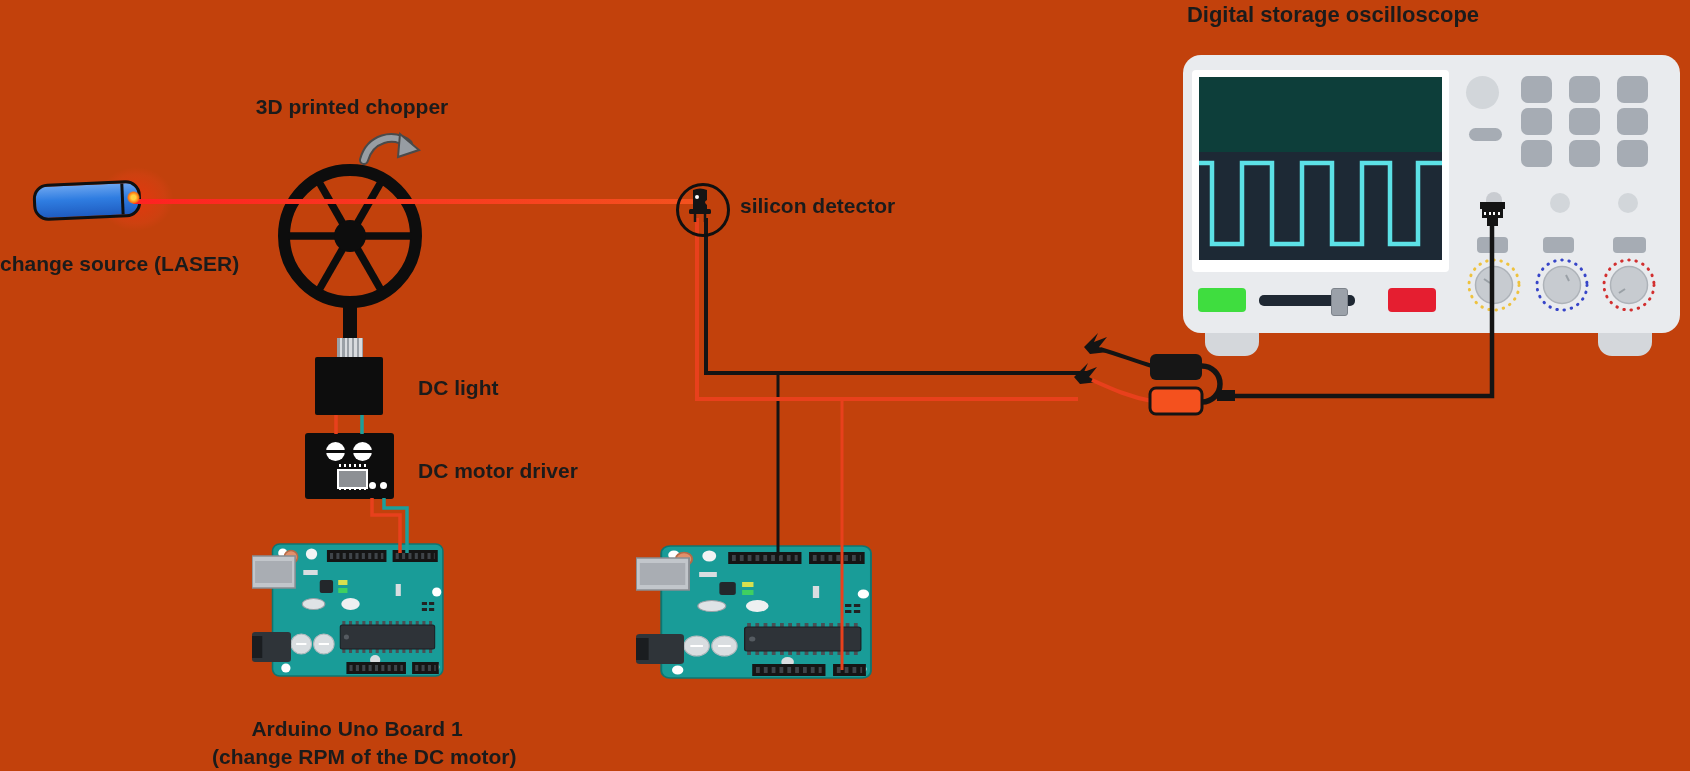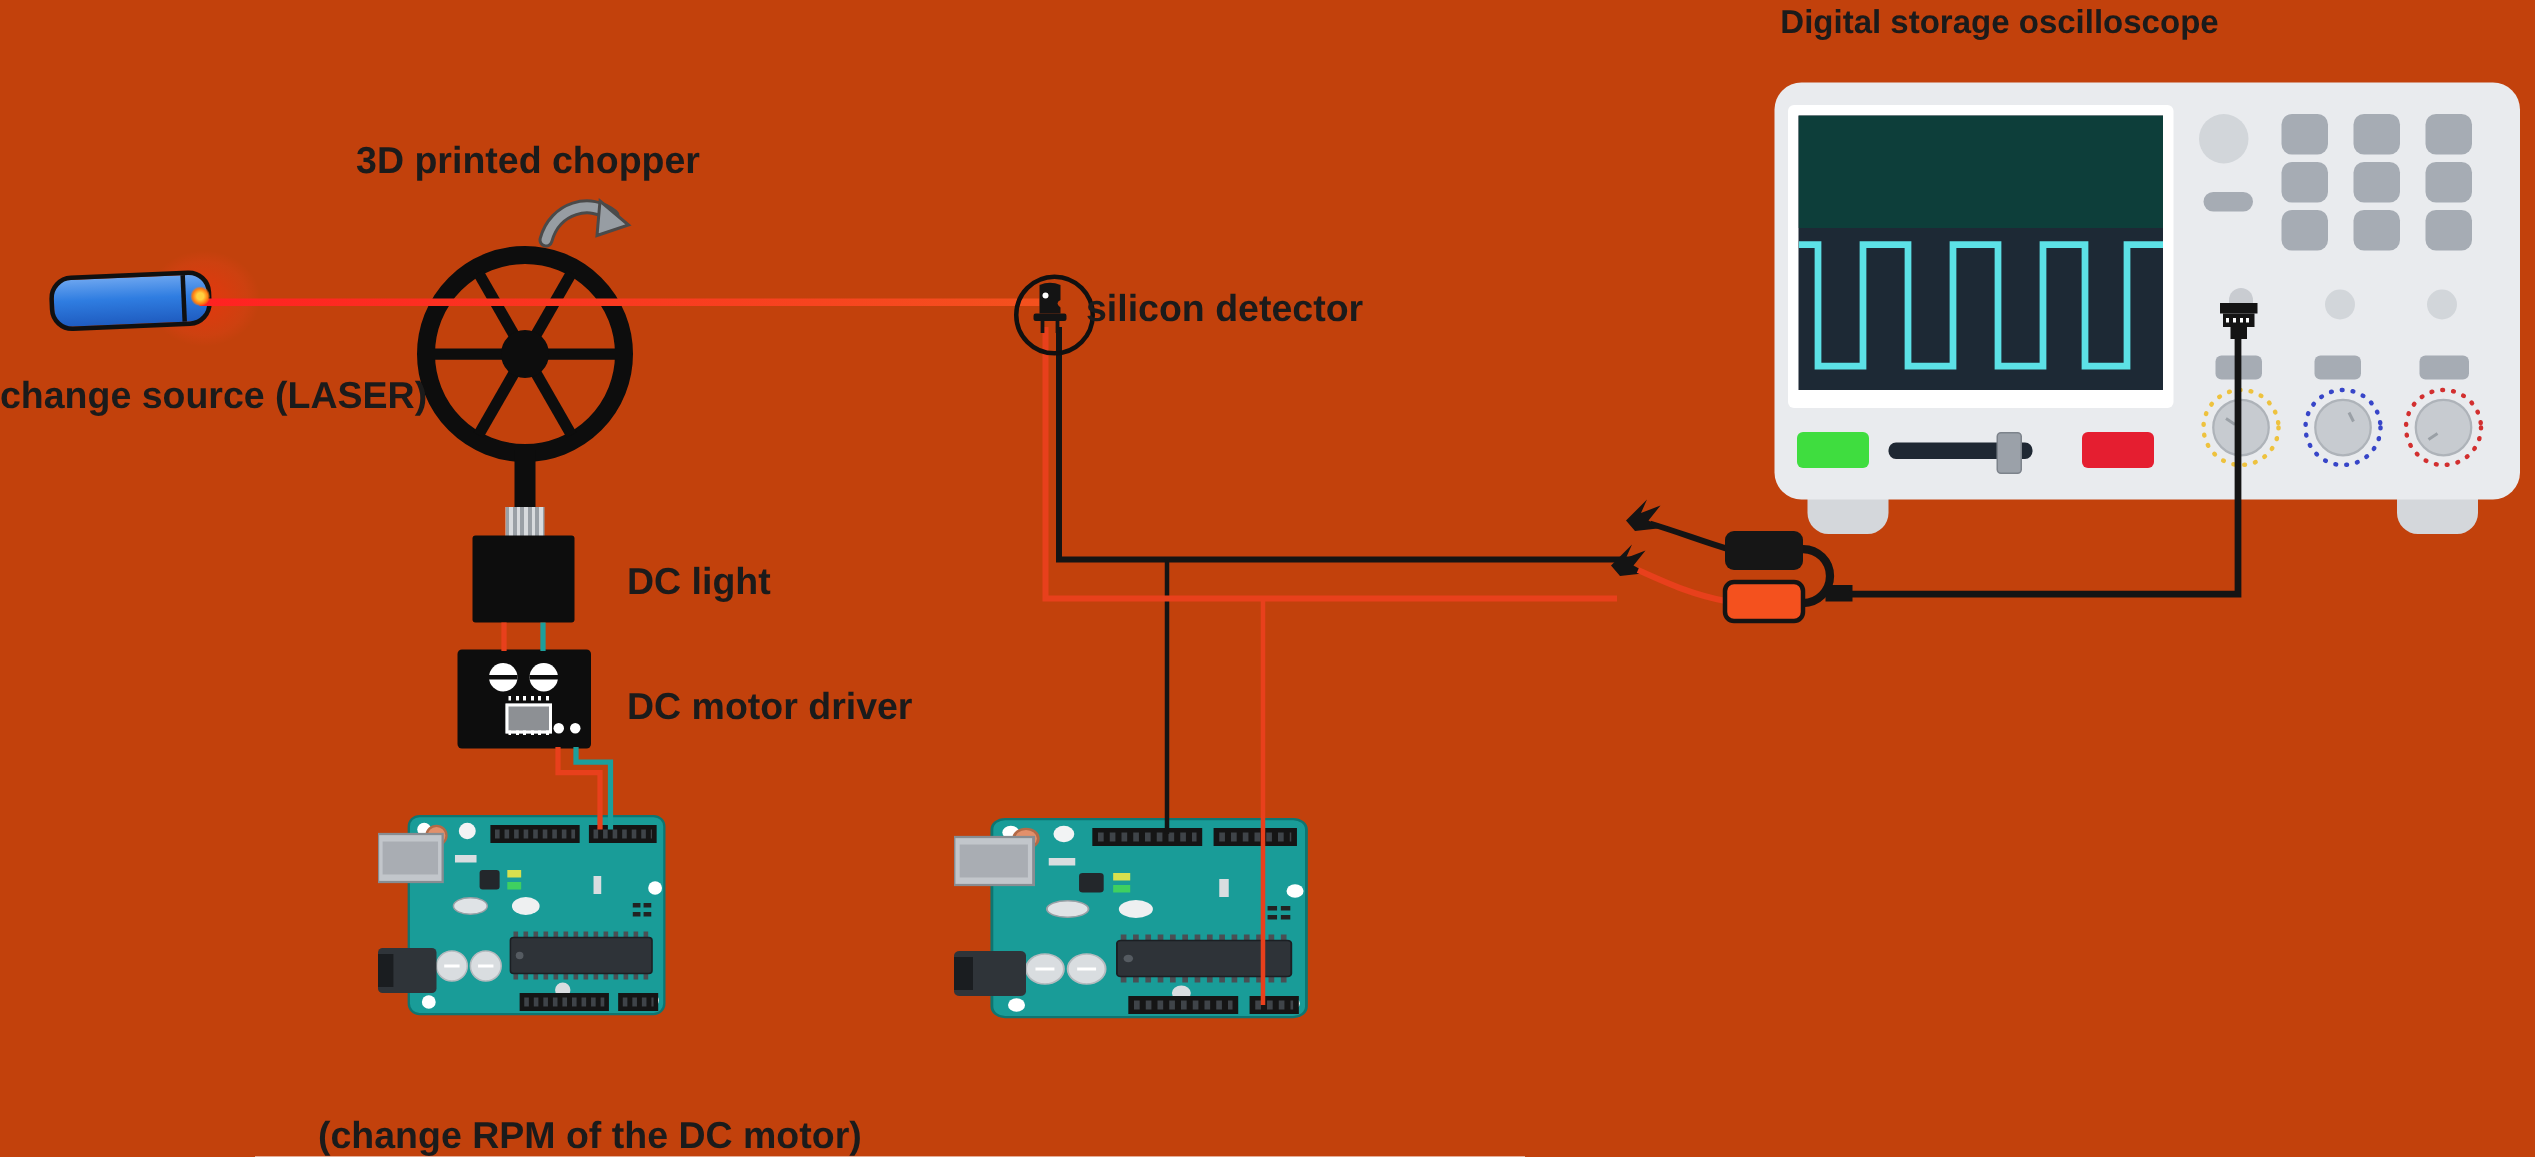--- a/index.html
+++ b/index.html
@@ -1,19 +1,19 @@
 <!DOCTYPE html>
 <html style="--laser_beam: #f4511e; --laser_body_blue: #2f7de1; --wire_red: #e8401c; --wire_black: #141414; --wire_teal: #1c9f9b; --arduino_teal: #199c98; --scope_body: #e9ebee; --screen_top_teal: #0d3e3a; --screen_bottom_navy: #1d2935; --trace_cyan: #5ce1e6; --button_green: #3fdd3f; --button_red: #e51e30; --knob_ring_yellow: #eec23e; --knob_ring_blue: #3745c8; --knob_ring_red: #d22f2f;"><head>
 <meta charset="utf-8">
 <style>
   html,body{margin:0;padding:0;background:#ffffff;}
   #stage{position:relative;width:1690px;height:771px;background:#c2410c;overflow:hidden;
          font-family:"Liberation Sans",sans-serif;}
   .abs{position:absolute;}
-  .lbl{position:absolute;font-weight:700;color:#1b1b1b;font-size:25px;line-height:24px;
+  .lbl{position:absolute;font-weight:700;color:#1b1b1b;font-size:21px;line-height:24px;
        white-space:nowrap;z-index:5;}
   .lbl.center{text-align:center;}
   
   #laser-glow{left:88px;top:158px;width:96px;height:82px;z-index:2;border-radius:50%;
     background:radial-gradient(closest-side,rgba(255,48,16,.55),rgba(255,64,32,.18) 60%,transparent 78%);}
   #laser-body{left:33px;top:182px;width:102px;height:31px;border-radius:15px;
     background:linear-gradient(180deg,#6aa4ef,var(--laser_body_blue) 45%,#1f5cc0);
     border:3px solid #101010;transform:rotate(-2.5deg);z-index:2;}
   #laser-cap{position:absolute;right:14px;top:0;height:100%;width:0;border-left:3px solid #101010;}
   #laser-tip{left:127px;top:191px;width:13px;height:13px;border-radius:50%;z-index:4;
@@ -65,21 +65,22 @@
 </head>
 <body>
 
 <div id="stage">
 
   <div class="lbl center" style="left:1133px;top:3px;width:400px;font-size:22px">Digital storage oscilloscope</div>
   <div class="lbl center" style="left:232px;top:95px;width:240px">3D printed chopper</div>
   <div class="lbl center" style="left:0px;top:252px;width:215px">change source (LASER)</div>
   <div class="lbl" style="left:418px;top:376px">DC light</div>
   <div class="lbl" style="left:418px;top:459px">DC motor driver</div>
-  <div class="lbl" style="left:724px;top:194px">silicon detector</div>
+  <div class="lbl" style="left:740px;top:194px">silicon detector</div>
+  <div class="lbl center" style="left:212px;top:717px;width:290px">Arduino Uno Board 1</div>
   <div class="lbl center" style="left:212px;top:745px;width:290px">(change RPM of the DC motor)</div>
 
   <div class="abs" id="laser-glow"></div>
   <div class="abs" id="laser-body">
     <div id="laser-cap"></div>
   </div>
   <div class="abs" id="beam"></div>
   <div class="abs" id="laser-tip"></div>
 
   <svg class="abs" style="left:275px;top:161px;z-index:1" width="150" height="150">

